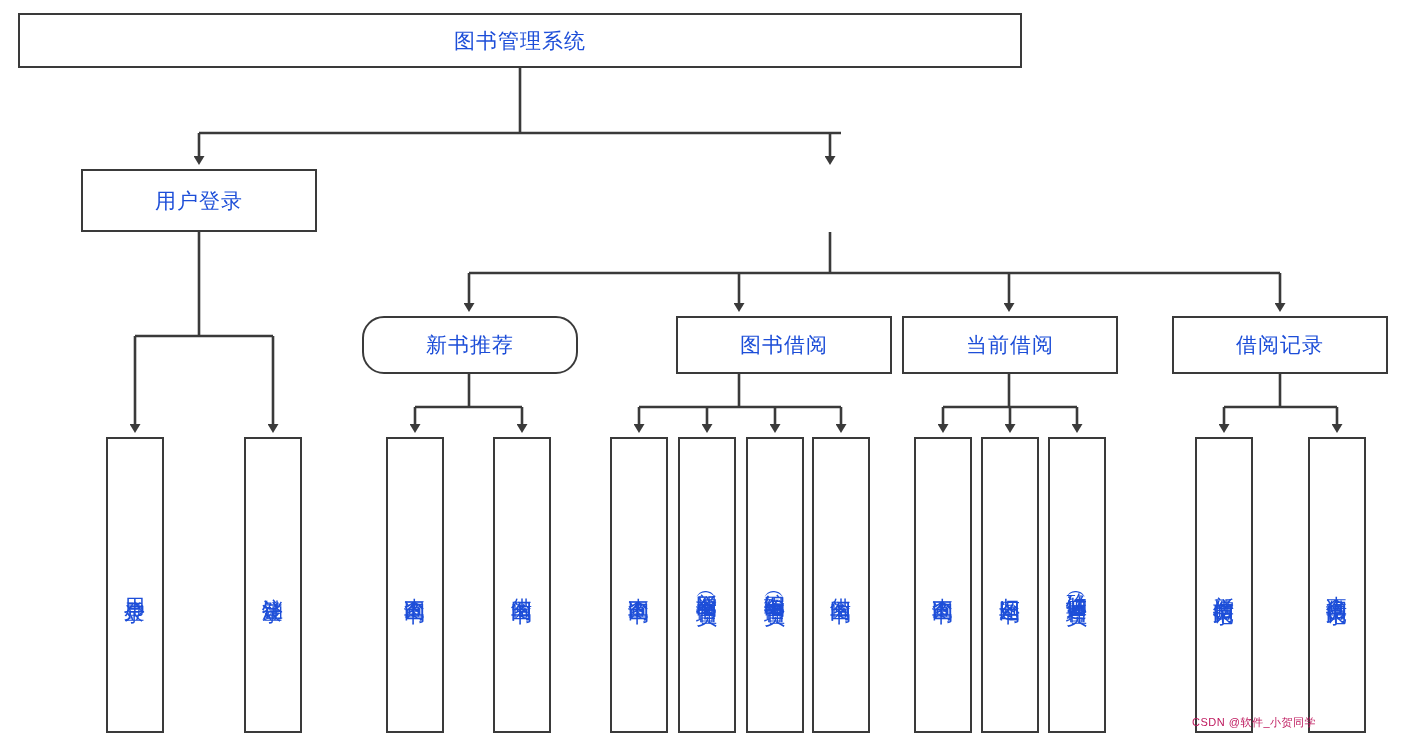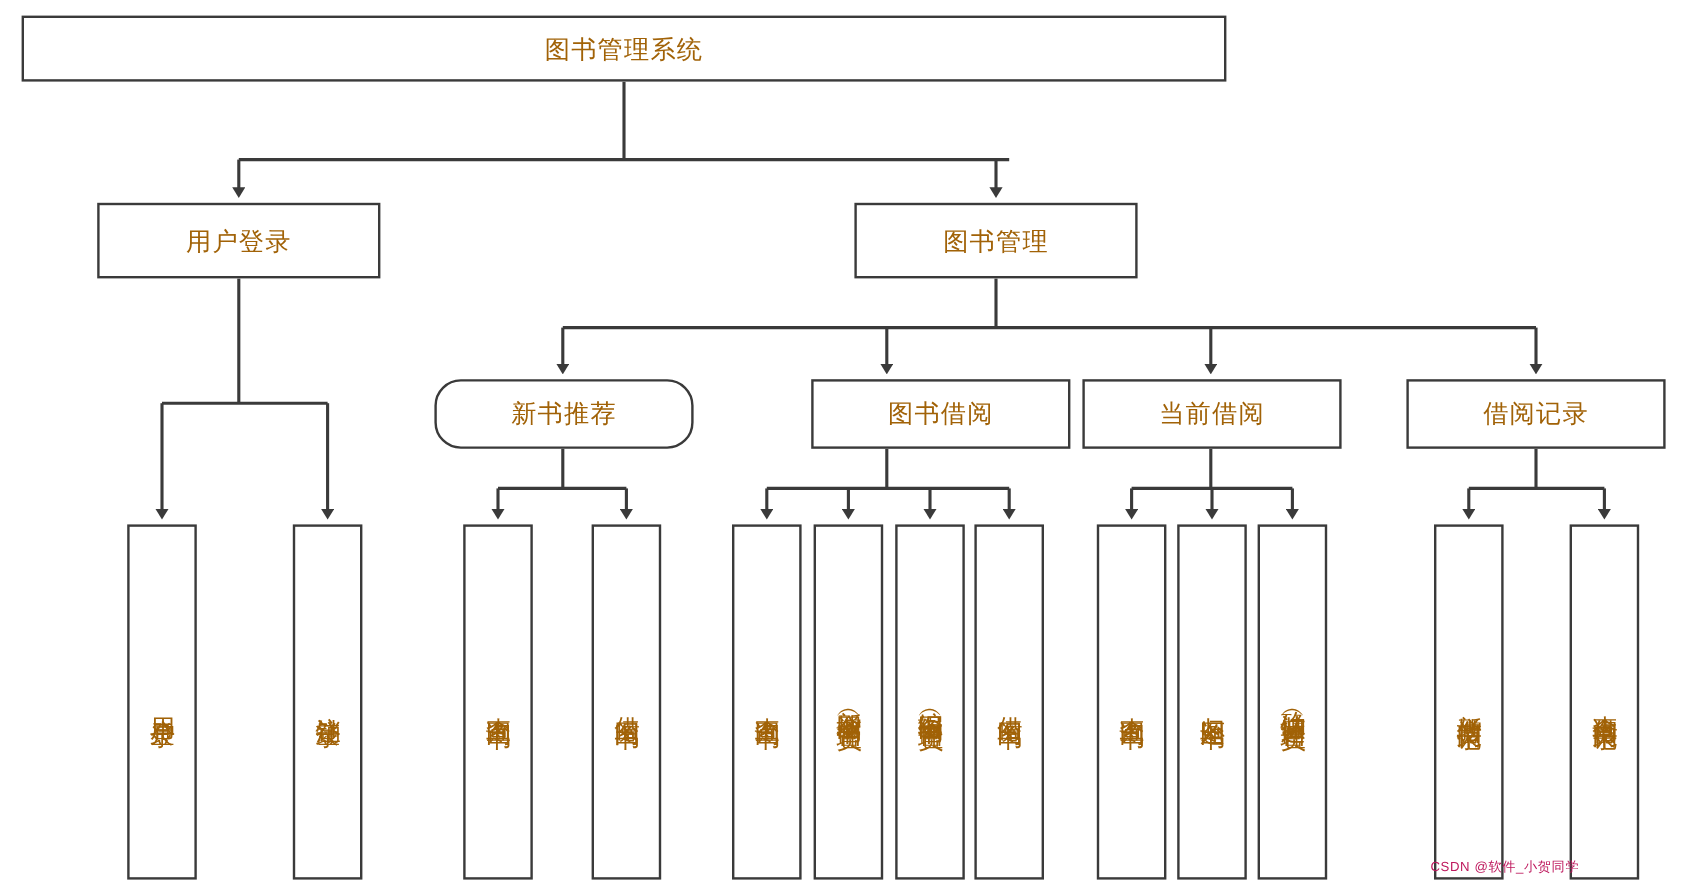--- a/index.html
+++ b/index.html
@@ -25,21 +25,21 @@
     height: 747px;
   }
   .node {
     position: absolute;
     box-sizing: border-box;
     border: 2.5px solid #3a3a3a;
     background: #ffffff;
     display: flex;
     align-items: center;
     justify-content: center;
-    color: #a16207;
+    color: #1d4ed8;
   }
   .node.horiz {
     font-size: 21px;
     letter-spacing: 1px;
   }
   .node.vert {
     writing-mode: vertical-rl;
     text-orientation: upright;
     font-size: 21px;
     letter-spacing: 2px;
@@ -117,23 +117,20 @@
     </g>
   </svg>
 
   <div class="node horiz" style="left:18px; top:13px; width:1004px; height:55px;">
     <span class="label">图书管理系统</span>
   </div>
 
   <div class="node horiz" style="left:81px; top:169px; width:236px; height:63px;">
     <span class="label">用户登录</span>
   </div>
-  <div class="node horiz" style="left:712px; top:169px; width:236px; height:63px;">
-    <span class="label">图书管理</span>
-  </div>
 
   <div class="node horiz" style="left:362px; top:316px; width:216px; height:58px;border-radius:22px;">
     <span class="label">新书推荐</span>
   </div>
   <div class="node horiz" style="left:632px; top:316px; width:216px; height:58px;margin-left:44px;">
     <span class="label">图书借阅</span>
   </div>
   <div class="node horiz" style="left:902px; top:316px; width:216px; height:58px;">
     <span class="label">当前借阅</span>
   </div>

